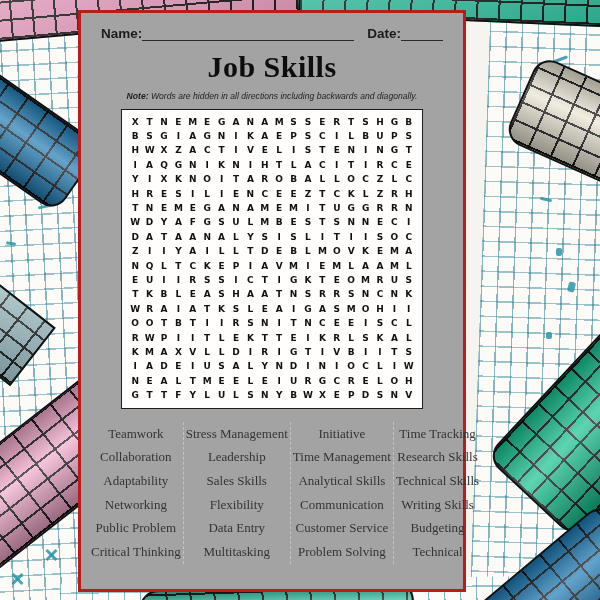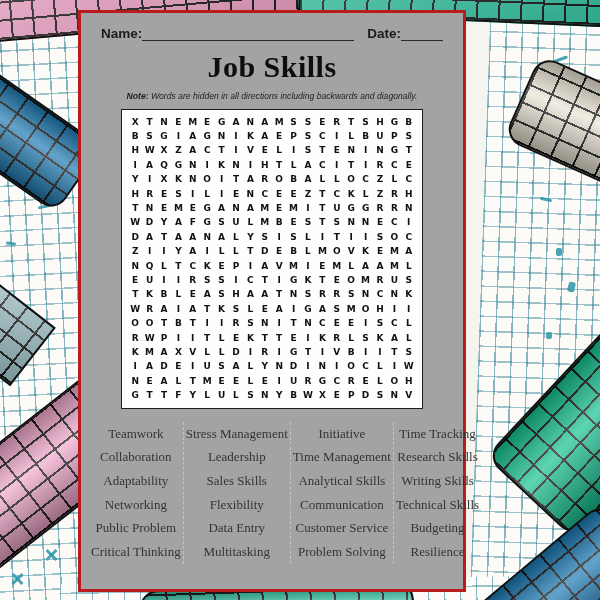--- a/index.html
+++ b/index.html
@@ -561,19 +561,19 @@
         <div class="word">Initiative</div>
         <div class="word">Time Management</div>
         <div class="word">Analytical Skills</div>
         <div class="word">Communication</div>
         <div class="word">Customer Service</div>
         <div class="word">Problem Solving</div>
       </div>
     <div class="wcol">
         <div class="word">Time Tracking</div>
         <div class="word">Research Skills</div>
+        <div class="word">Technical Skills</div>
         <div class="word">Writing Skills</div>
-        <div class="word">Technical Skills</div>
         <div class="word">Budgeting</div>
-        <div class="word">Resilience</div>
+        <div class="word">Technical</div>
       </div>
   </div>
 </div>
 
 </body></html>

